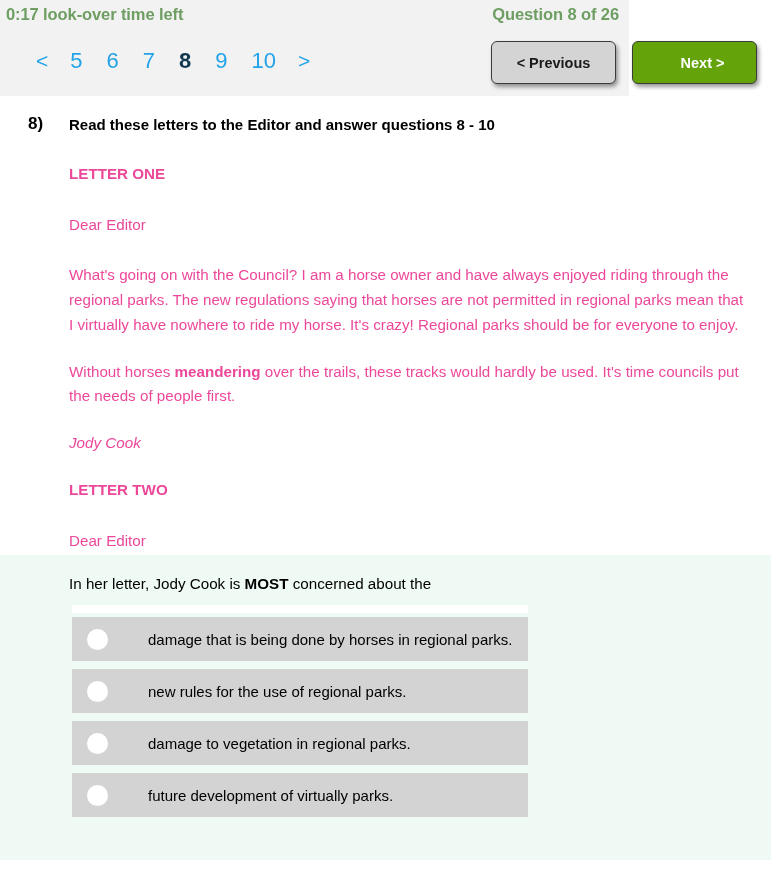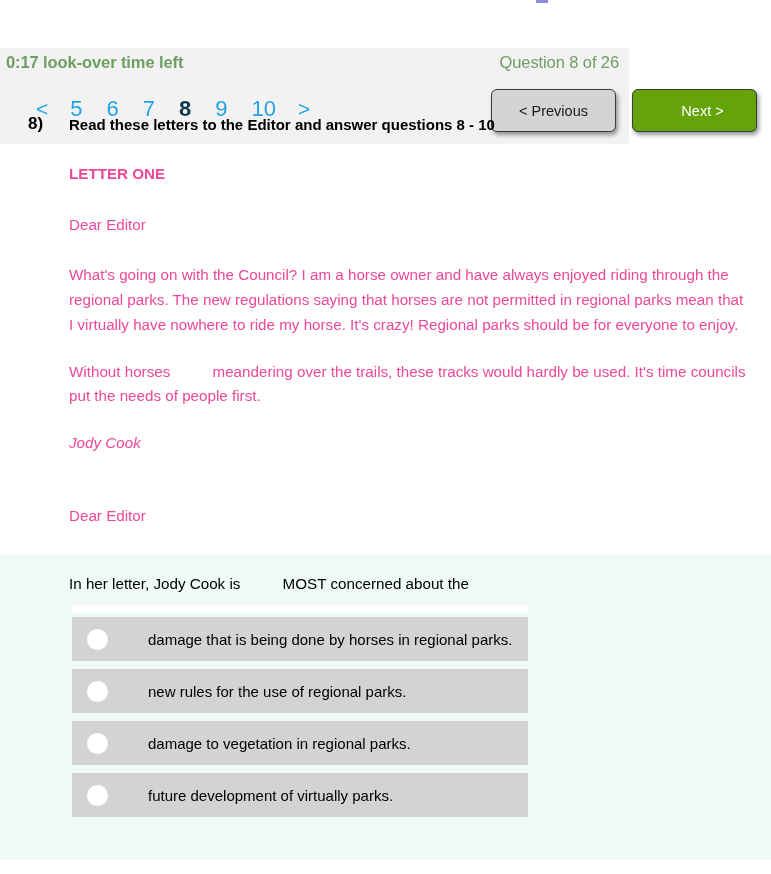--- a/index.html
+++ b/index.html
@@ -27,37 +27,36 @@
     background: #8d8ddb;
   }
 
   
   .header {
     position: absolute;
     left: 0; top: 0;
     width: 629px;
     height: 96px;
     background: #f2f2f2;
-    margin-top: 48px;
   }
   .timer {
     position: absolute;
     left: 6px;
     top: 5px;
     font-size: 16.5px;
     font-weight: bold;
     color: #6f9e63;
     letter-spacing: -0.1px;
   }
   .qcount {
     position: absolute;
     right: 10px;
     top: 5px;
     font-size: 16.5px;
-    font-weight: normal;
+    font-weight: bold;
     color: #6f9e63;
     letter-spacing: -0.1px;
   }
 
   
   .pager {
     position: absolute;
     left: 26px;
     top: 44px;
     display: flex;
@@ -79,21 +78,21 @@
     font-weight: bold;
   }
 
   
   .navbtn {
     position: absolute;
     top: 41px;
     height: 43px;
     border-radius: 6px;
     font-size: 14.5px;
-    font-weight: normal;
+    font-weight: bold;
     display: flex;
     align-items: center;
     justify-content: center;
     cursor: pointer;
     box-shadow: 2px 3px 4px rgba(0,0,0,0.40);
   }
   .btn-prev {
     left: 491px;
     width: 125px;
     background: #d4d4d4;
@@ -141,21 +140,21 @@
     margin-right: 22px;
     font-size: 15.2px;
     color: #ec4899;
     line-height: 1.63;
   }
   .passage p { margin: 0; }
   .p-gap      { height: 26px; }
   .p-gap-sm   { height: 22px; }
   .letter-head { font-weight: bold; }
   .sig { font-style: italic; }
-  .bold { font-weight: normal; margin-left: 38px; }
+  .bold { font-weight: bold; }
 
   
   .answer-panel {
     position: absolute;
     left: 0;
     top: 555px;
     width: 771px;
     height: 305px;
     background: #effaf5;
   }
@@ -241,20 +240,21 @@
       <p class="letter-head">LETTER ONE</p>
       <div class="p-gap"></div>
       <p>Dear Editor</p>
       <div class="p-gap"></div>
       <p>What's going on with the Council? I am a horse owner and have always enjoyed riding through the regional parks. The new regulations saying that horses are not permitted in regional parks mean that I virtually have nowhere to ride my horse. It's crazy! Regional parks should be for everyone to enjoy.</p>
       <div class="p-gap-sm"></div>
       <p><span>Without horses </span><span class="bold">meandering</span><span> over the trails, these tracks would hardly be used. It's time councils put the needs of people first.</span></p>
       <div class="p-gap-sm"></div>
       <p class="sig">Jody Cook</p>
       <div class="p-gap-sm"></div>
+      <p class="letter-head">LETTER TWO</p>
       <div class="p-gap"></div>
       <p>Dear Editor</p>
     </div>
   </div>
 
   <div class="answer-panel">
     <div class="qtext"><span>In her letter, Jody Cook is </span><span class="bold">MOST</span><span> concerned about the</span></div>
   </div>
 
   <div class="opt-divider"></div>

